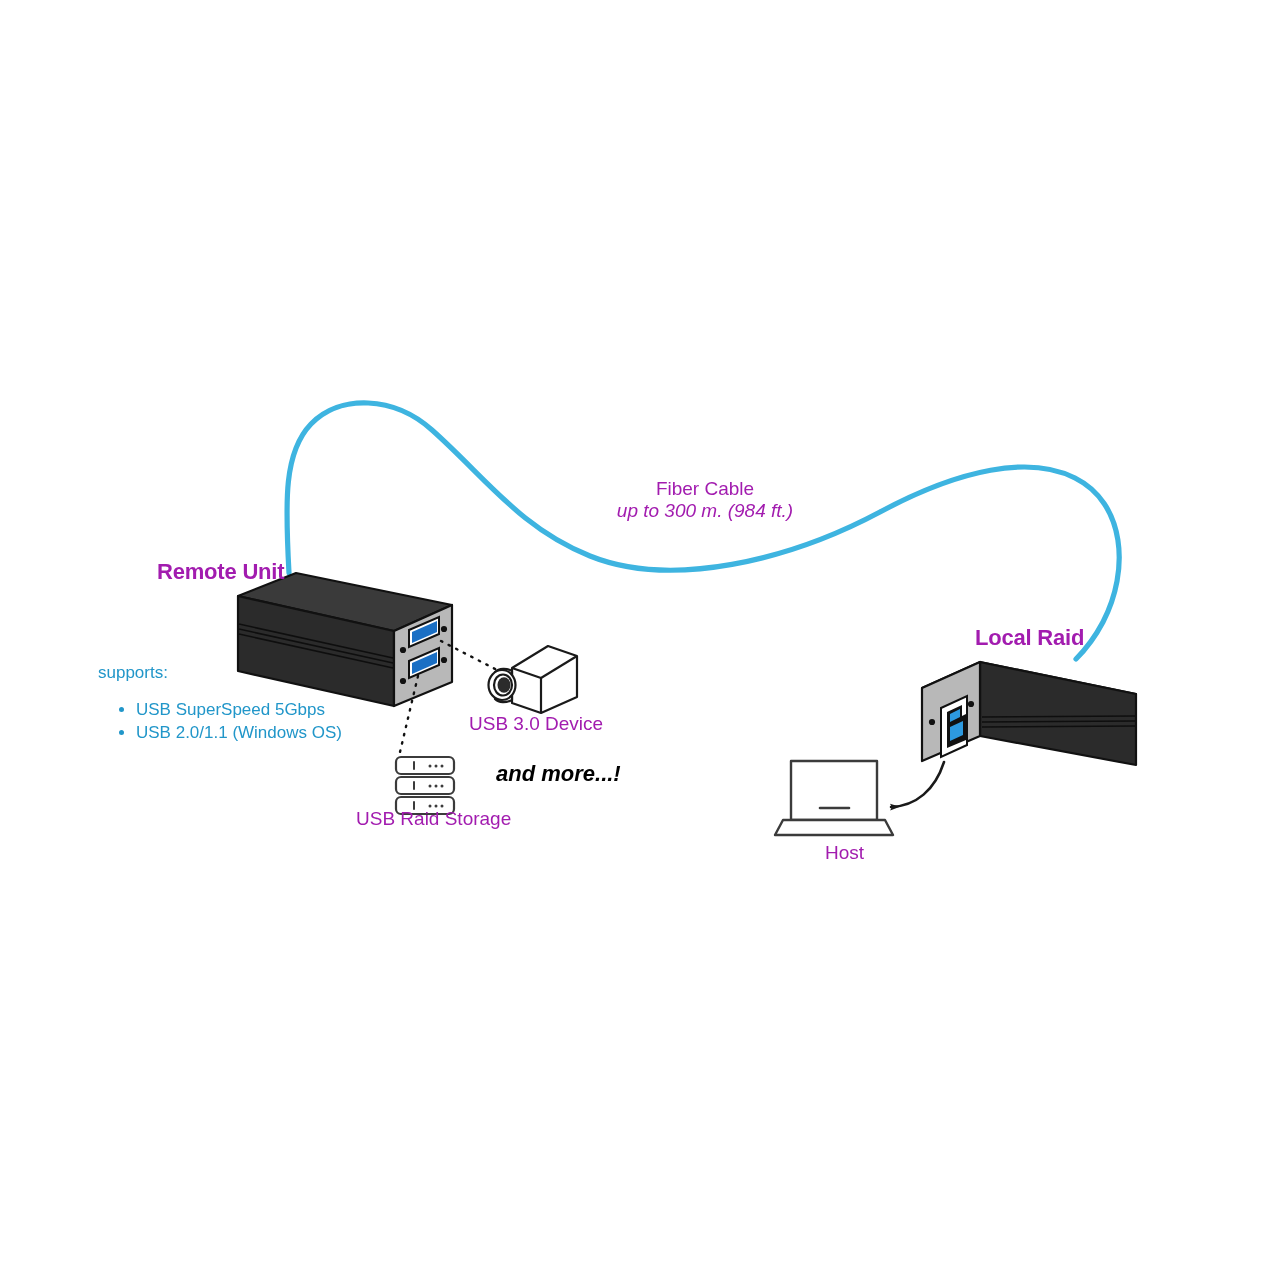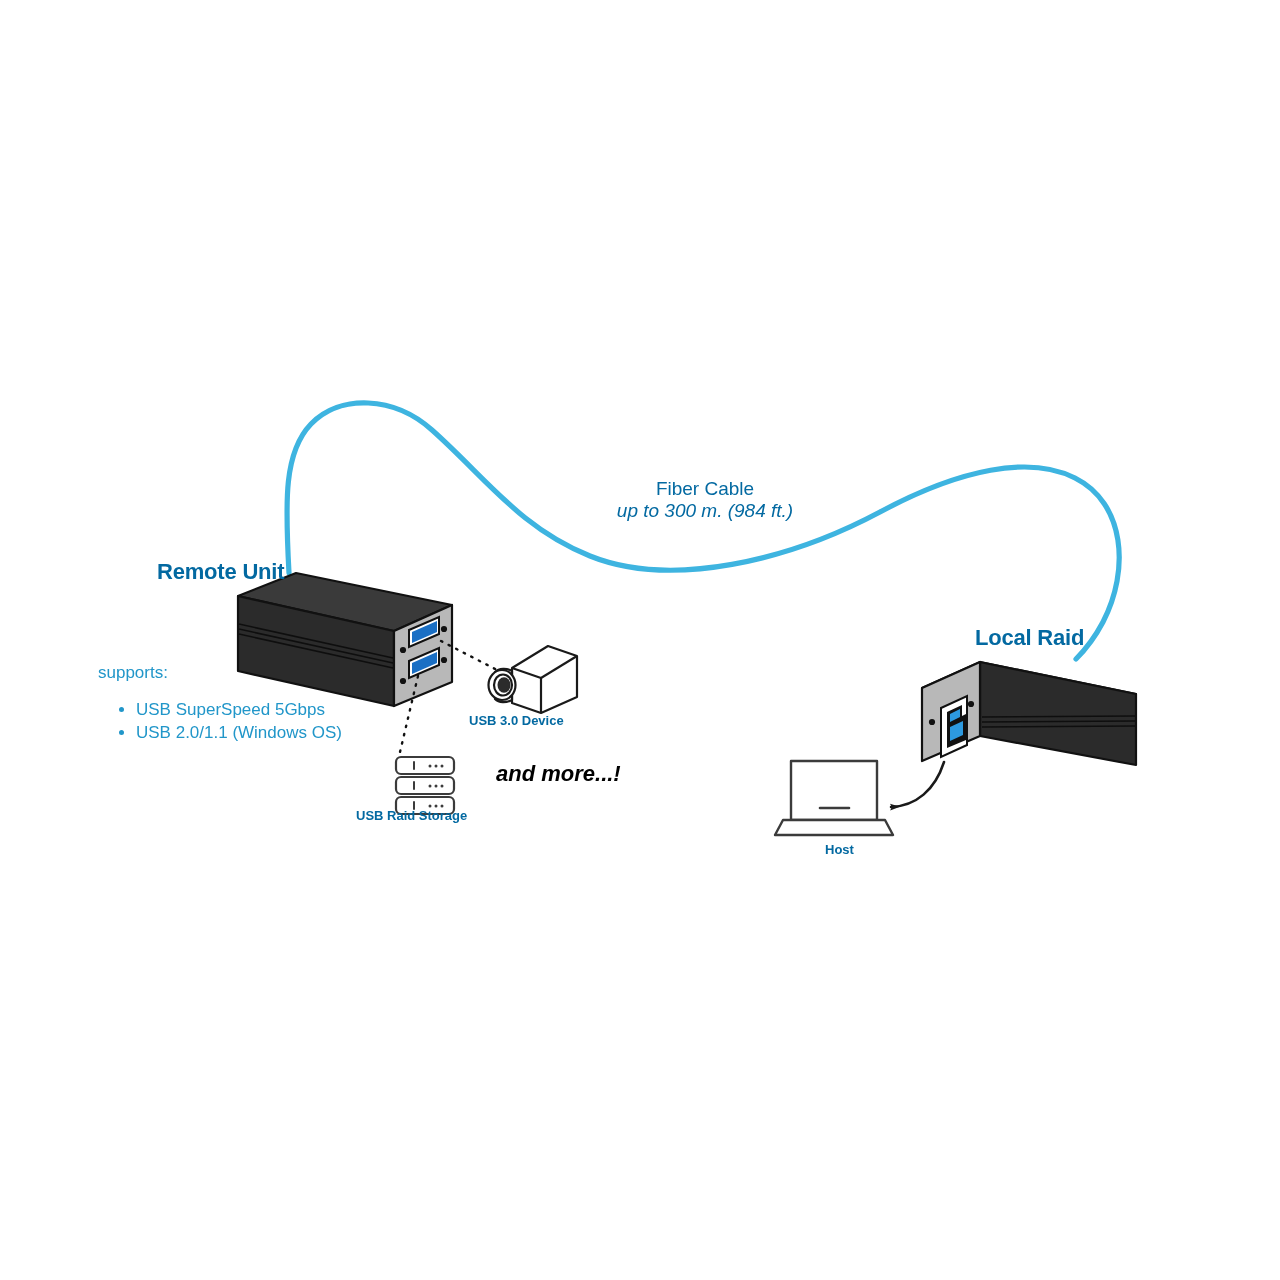--- a/index.html
+++ b/index.html
@@ -19,31 +19,31 @@
     position: absolute;
     left: 0;
     top: 0;
     width: 1280px;
     height: 1280px;
     overflow: visible;
   }
   .lbl {
     position: absolute;
     white-space: nowrap;
-    color: #0369a1;
+    color: #a21caf;
   }
   .lbl-unit {
     font-size: 22px;
     font-weight: bold;
     letter-spacing: -0.2px;
     margin-left: 27px;
   }
   .lbl-dev {
-    font-size: 13px;
-    font-weight: bold;
+    font-size: 19px;
+    font-weight: normal;
   }
   .lbl-cable-top {
     font-size: 19px;
     font-weight: normal;
     text-align: center;
   }
   .lbl-cable-sub {
     font-size: 19px;
     font-style: italic;
     text-align: center;

